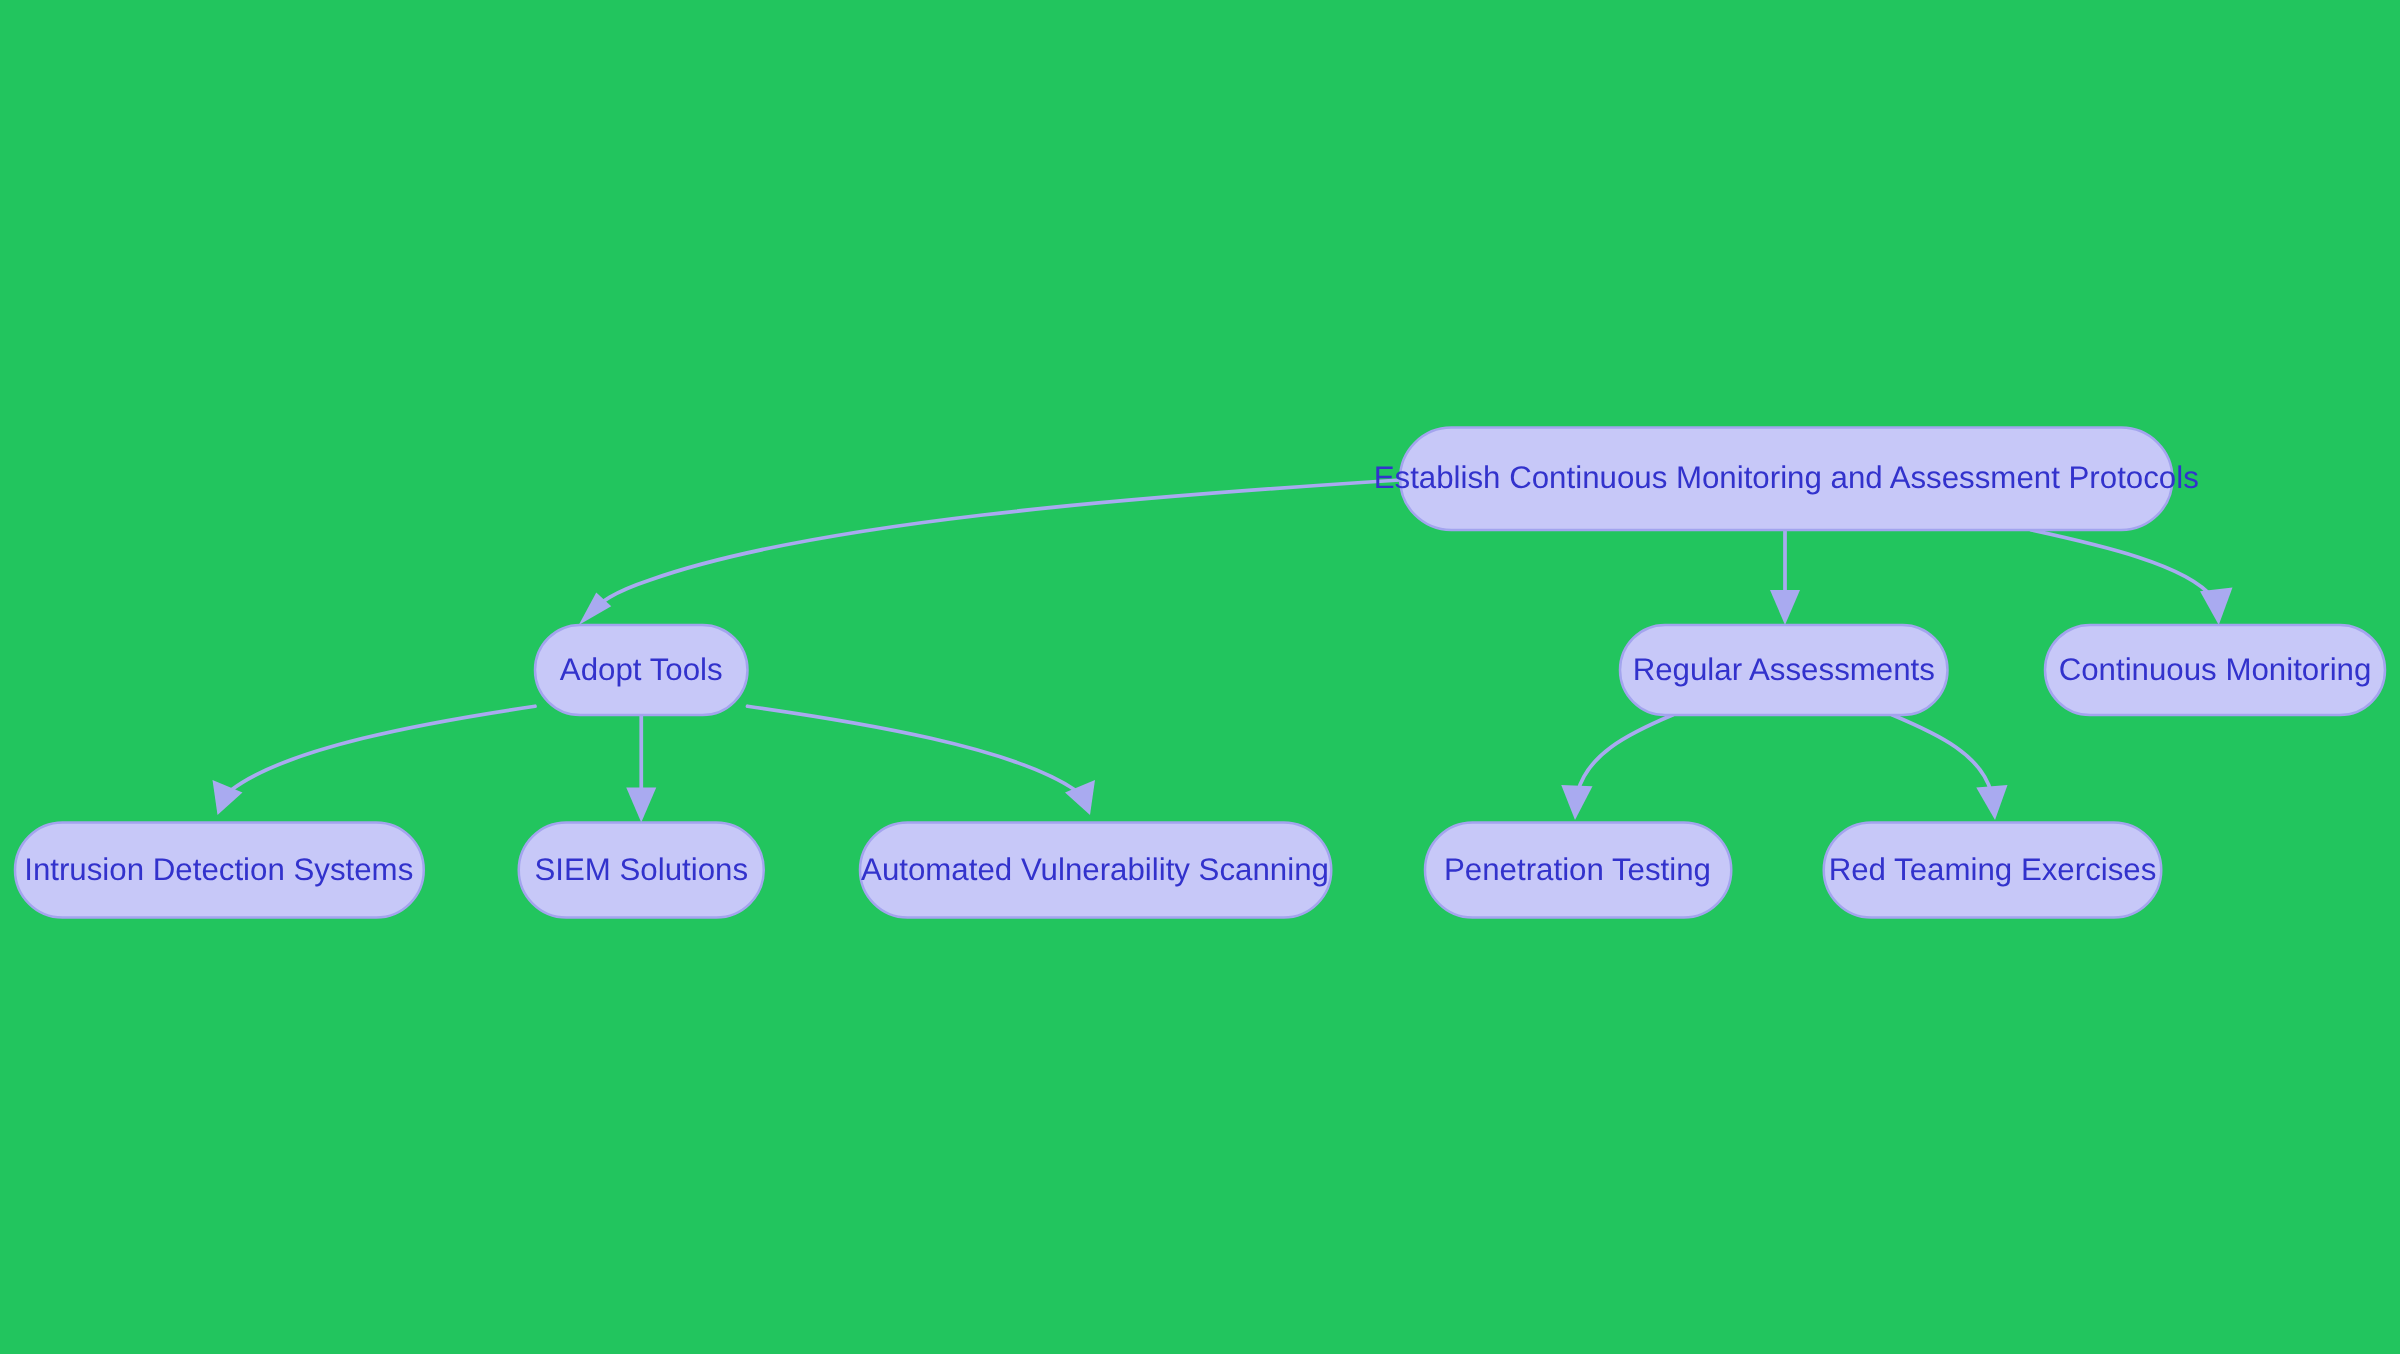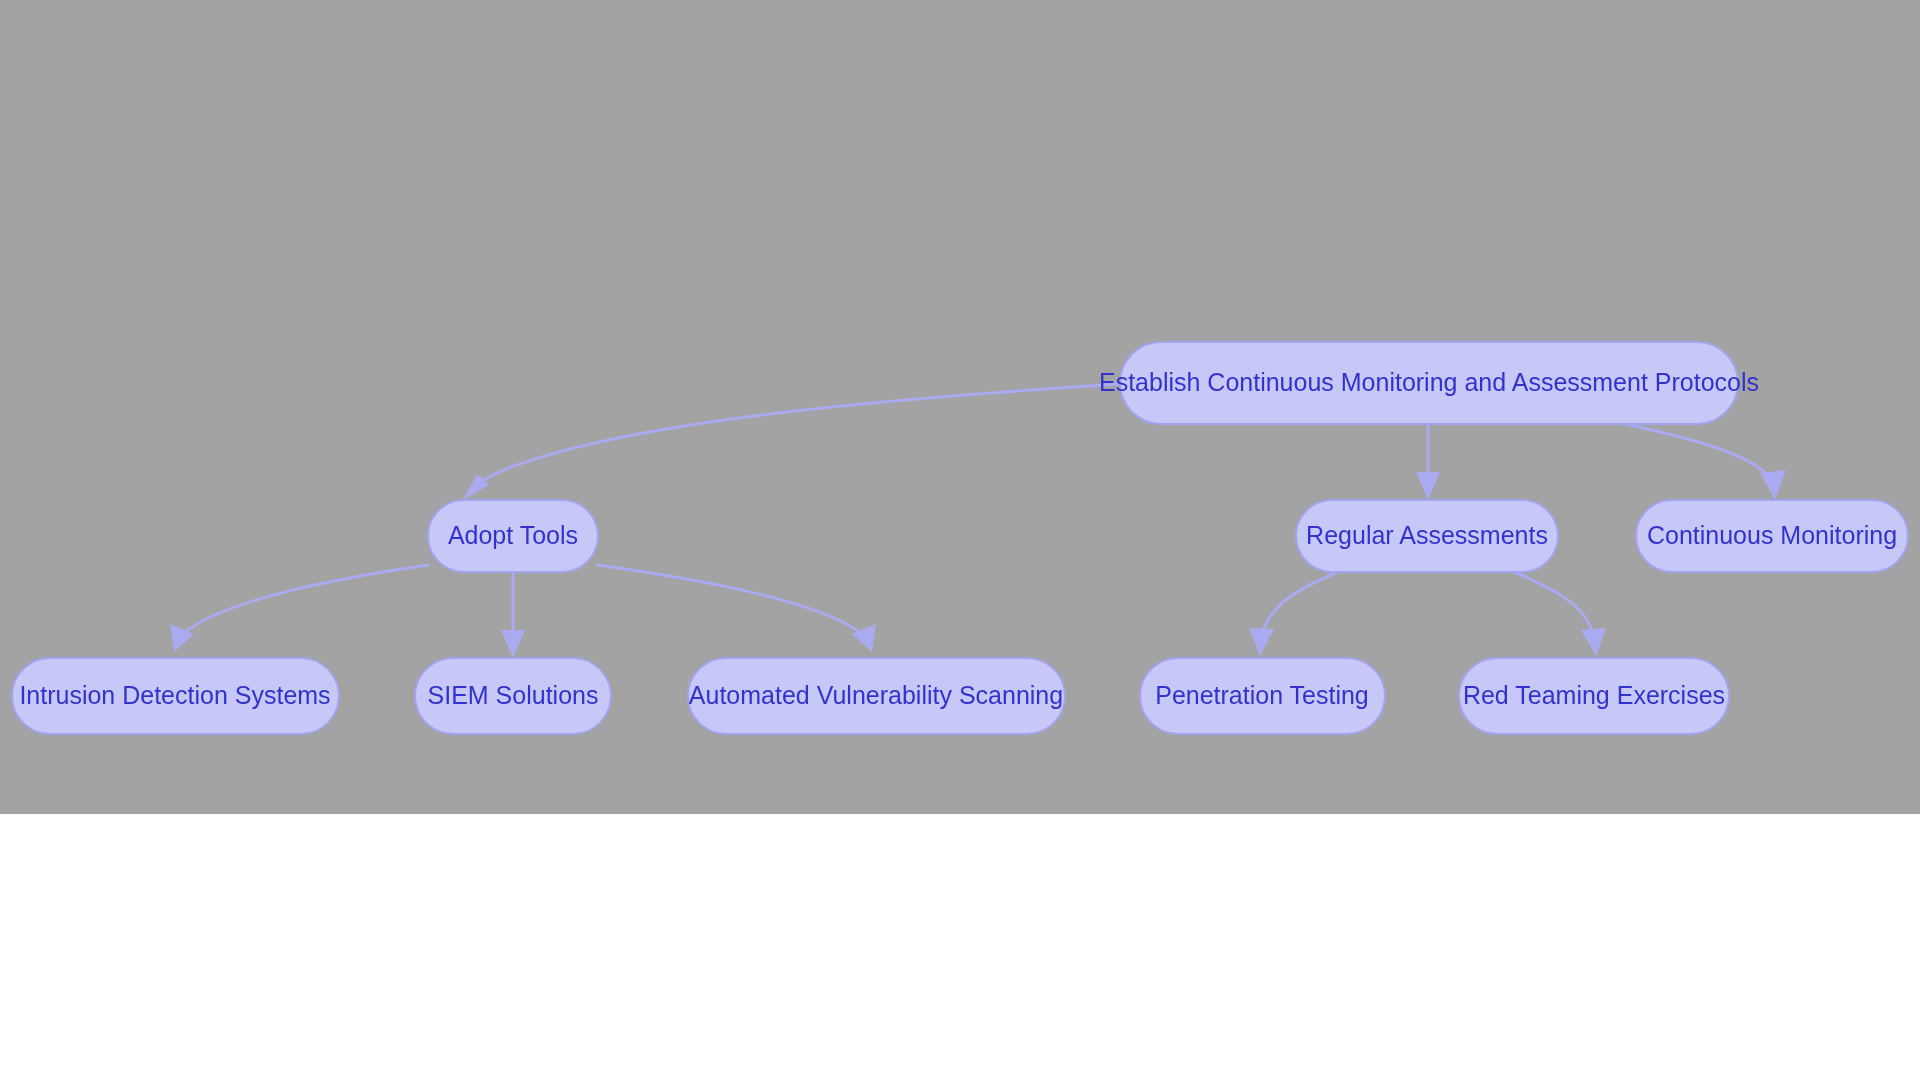--- a/index.html
+++ b/index.html
@@ -9,22 +9,22 @@
   }
   body {
     width: 1920px;
     height: 1083px;
     overflow: hidden;
     font-family: "Liberation Sans", sans-serif;
   }
   #flowchart-root {
     position: relative;
     width: 1920px;
-    height: 814px;
-    background: #a3a3a3;
+    height: 1083px;
+    background: #22c55e;
   }
   svg#diagram {
     display: block;
     width: 1920px;
     height: 1083px;
   }
   .node-shape {
     fill: #c7c8f8;
     stroke: #a3a4ee;
     stroke-width: 2;

